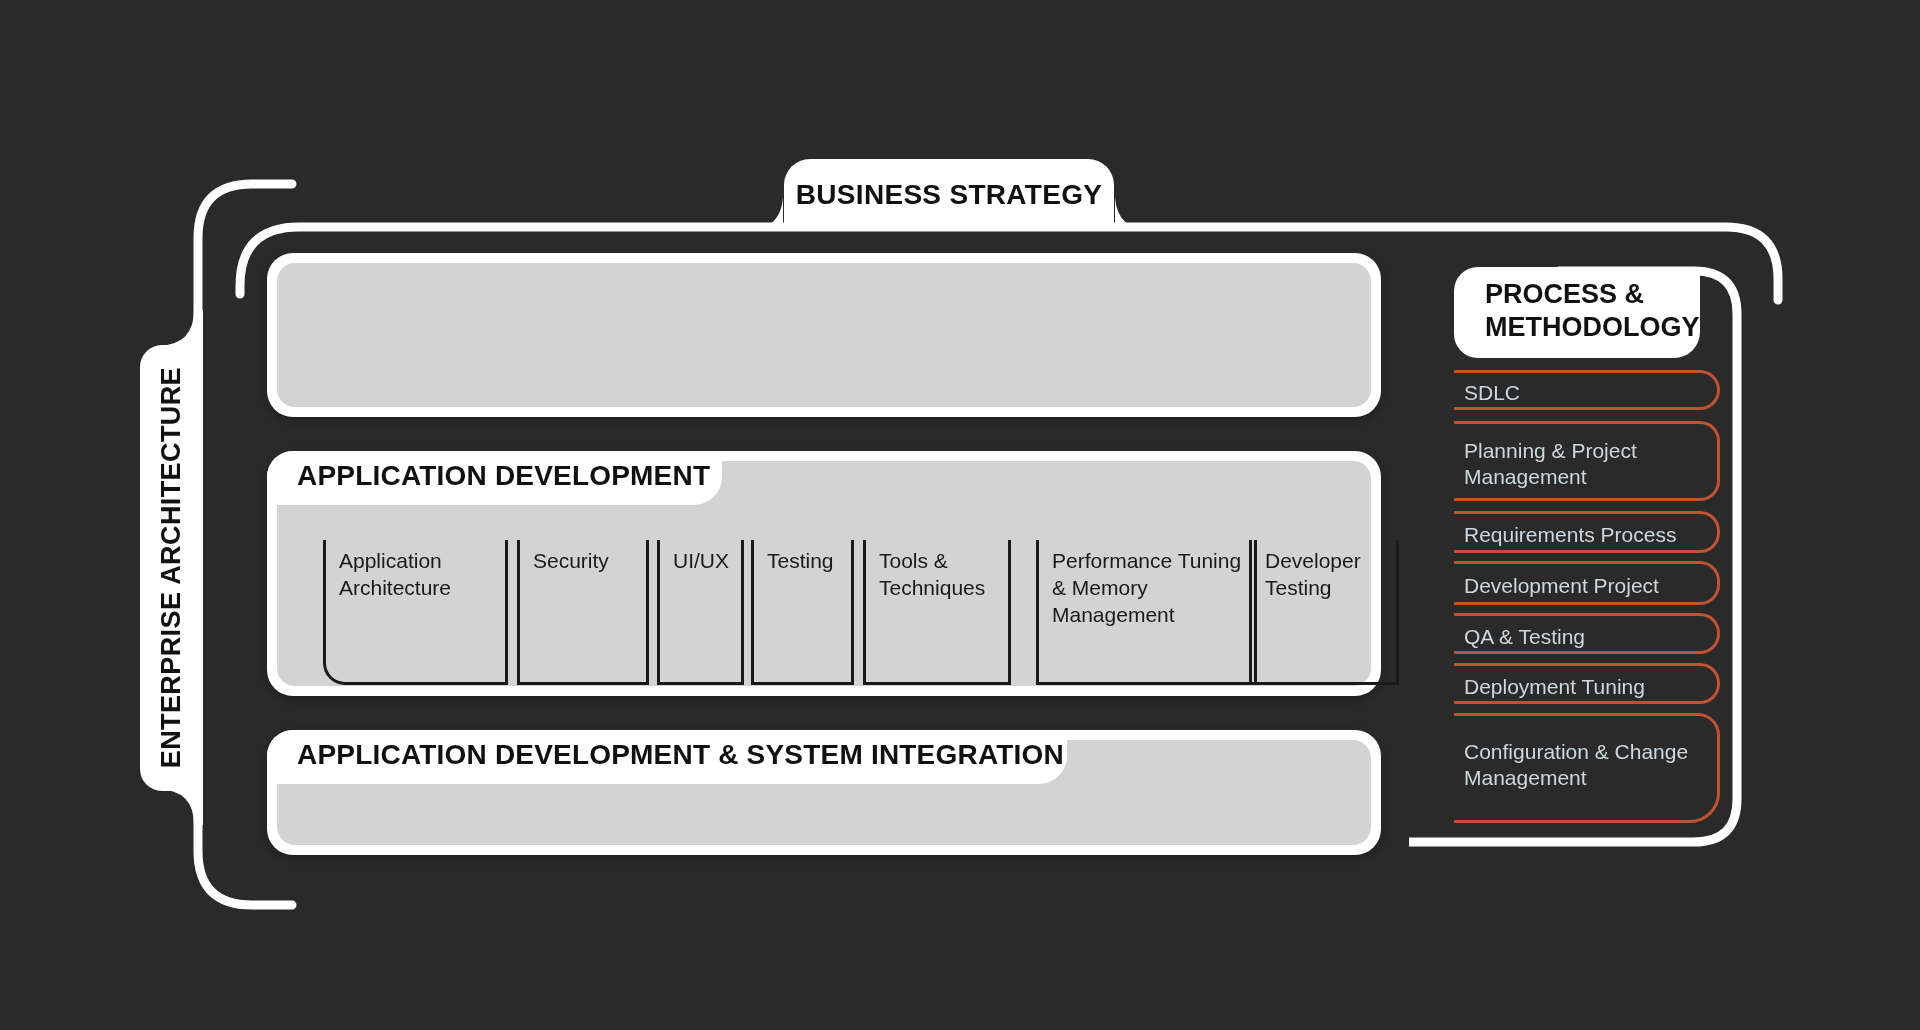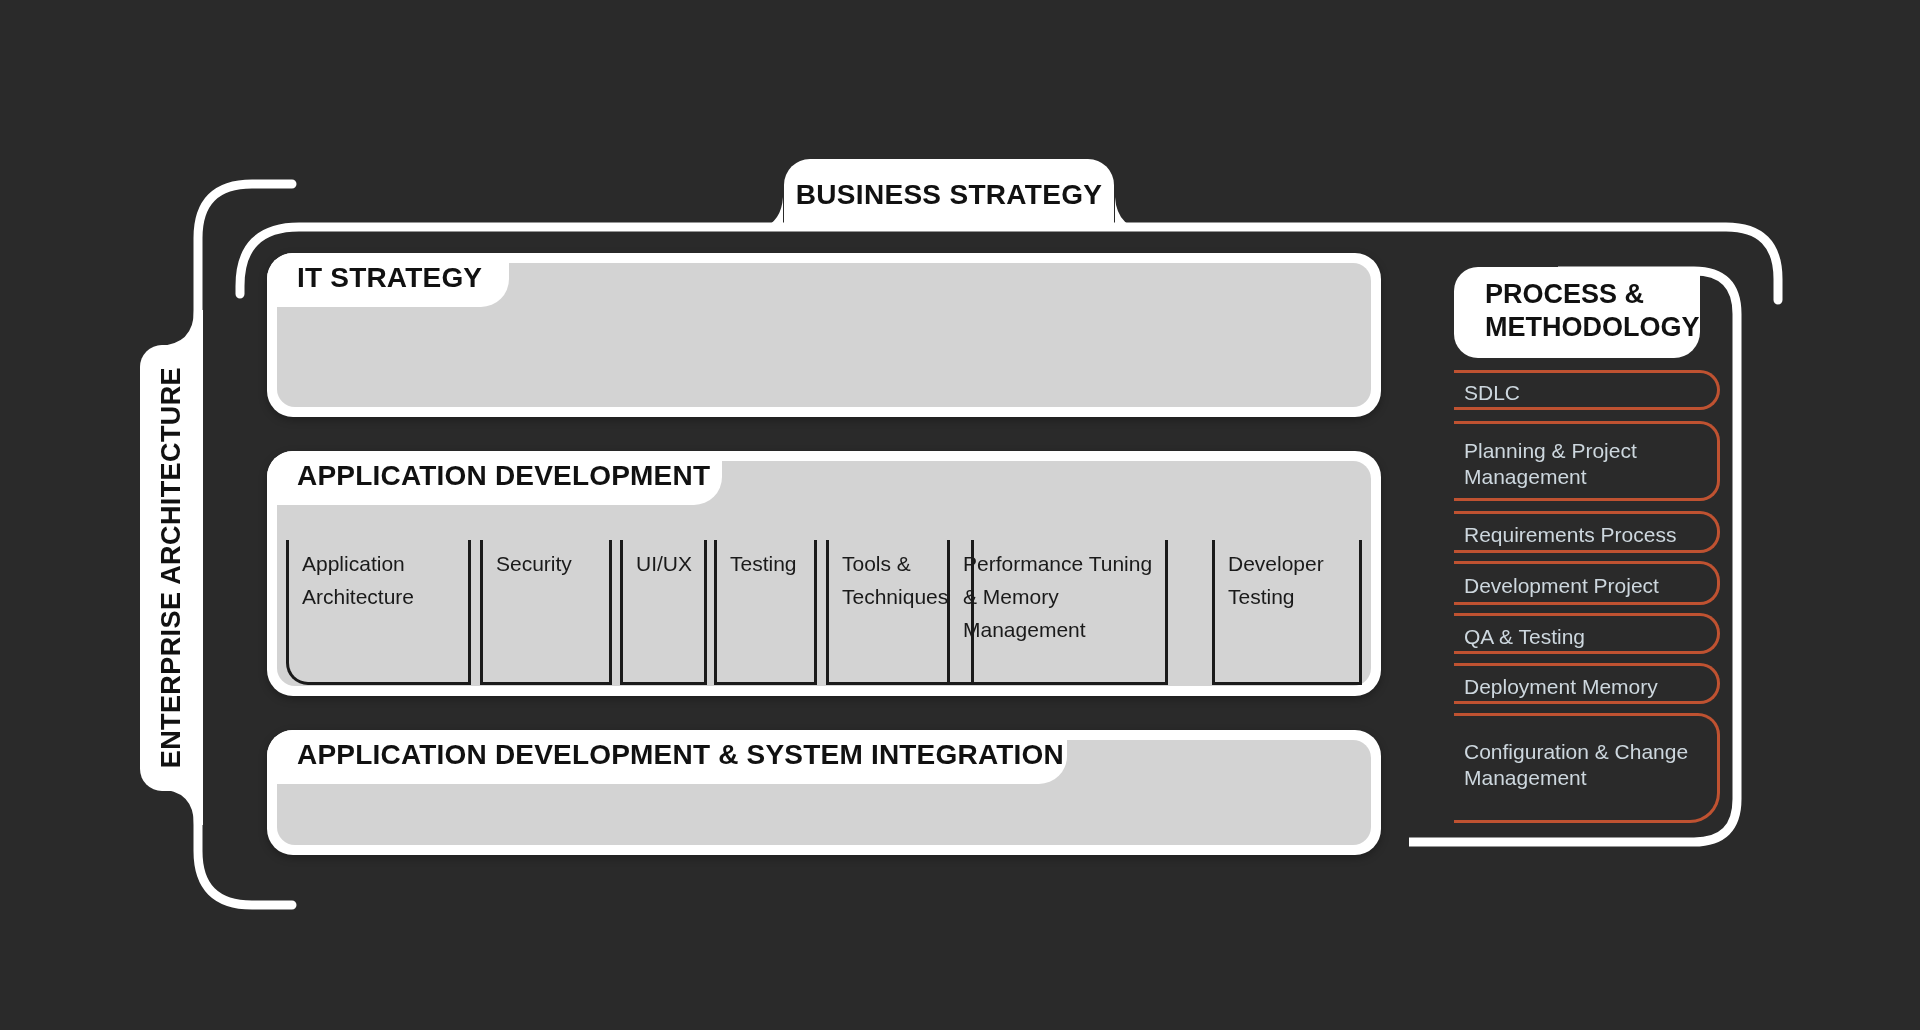--- a/index.html
+++ b/index.html
@@ -63,30 +63,31 @@
   .box-adsi{top:730px;height:125px;}
   .box-its .tab{width:242px;}
   .box-ad .tab{width:455px;text-align:center;}
   .box-adsi .tab{width:800px;}
 
   
   .subrow{position:absolute;left:0;top:89px;width:100%;height:145px;}
   .subbox{
     position:absolute;top:0;height:145px;
     border-left:3px solid #1a1a1a;border-right:3px solid #1a1a1a;border-bottom:3px solid #1a1a1a;
-    font-size:21px;line-height:33px;color:#1a1a1a;
+    font-size:21px;line-height:27px;color:#1a1a1a;
     padding:7px 8px 0 13px;
+    margin-left:37px;
   }
   .subbox.rounded{border-bottom-left-radius:22px;}
   .sb-0{left:19px;width:185px;}
   .sb-1{left:213px;width:132px;}
   .sb-2{left:353px;width:87px;}
   .sb-3{left:447px;width:103px;}
   .sb-4{left:559px;width:148px;}
-  .sb-5{left:680px;width:221px;}
+  .sb-5{left:732px;width:221px;}
   .sb-6{left:945px;width:150px;}
 
   
   .pitem{
     position:absolute;left:1454px;width:266px;
     border:3px solid var(--orange);border-left:none;
     border-radius:0 20px 20px 0;
     color:var(--item_text);font-size:21px;line-height:26px;
     display:flex;flex-direction:column;justify-content:center;
     padding:8px 14px 2px 10px;
@@ -123,23 +124,20 @@
   <div class="bs-tab">
     <span>BUSINESS STRATEGY</span>
   </div>
 
   <div class="ea-tab">
     <span class="vtext">ENTERPRISE ARCHITECTURE</span>
   </div>
 
   <div class="panel box-its">
     <div class="gray"></div>
-    <div class="tab">
-      <span>IT STRATEGY</span>
-    </div>
   </div>
 
   <div class="panel box-ad">
     <div class="gray"></div>
     <div class="tab">
       <span>APPLICATION DEVELOPMENT</span>
     </div>
     <div class="subrow">
       <div class="subbox rounded sb-0">Application Architecture</div>
       <div class="subbox sb-1">Security</div>
@@ -159,16 +157,16 @@
   </div>
 
   <div class="pm-tab">
     <span>PROCESS &amp; METHODOLOGY</span>
   </div>
   <div class="pitem pi-0">SDLC</div>
   <div class="pitem pi-1">Planning &amp; Project Management</div>
   <div class="pitem pi-2">Requirements Process</div>
   <div class="pitem pi-3">Development Project</div>
   <div class="pitem pi-4">QA &amp; Testing</div>
-  <div class="pitem pi-5">Deployment Memory</div>
+  <div class="pitem pi-5">Deployment Tuning</div>
   <div class="pitem pi-6">Configuration &amp; Change Management</div>
 
 </div>
 
 </body></html>

